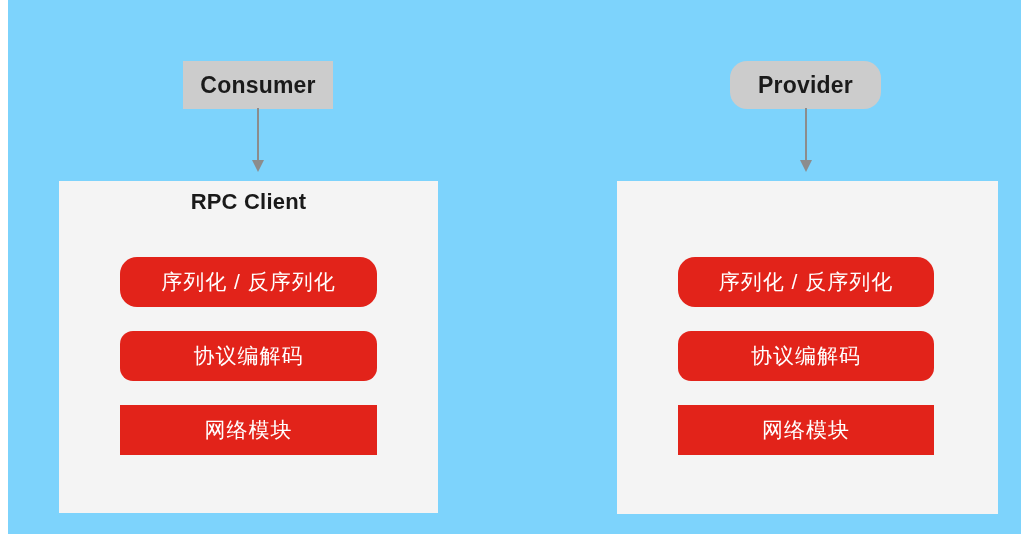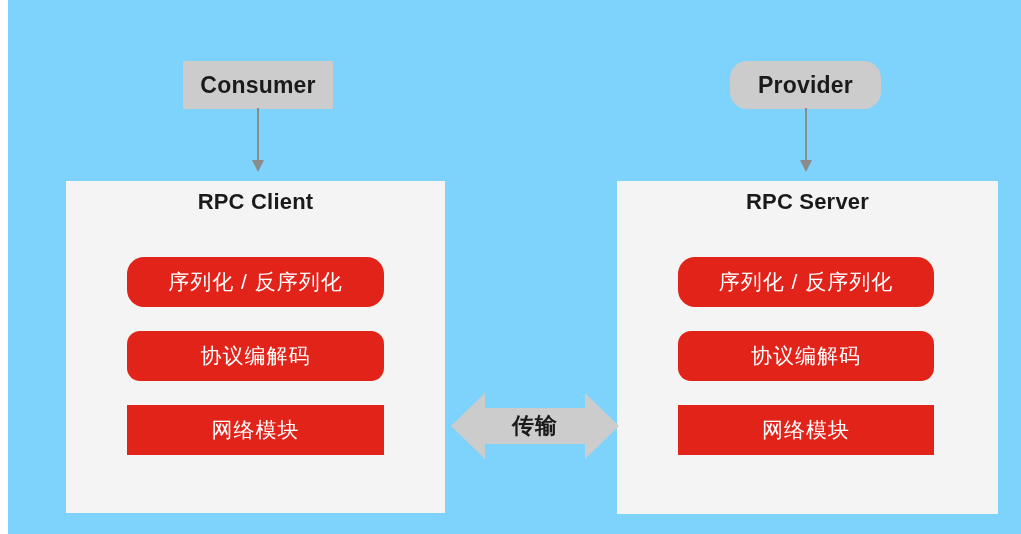--- a/index.html
+++ b/index.html
@@ -59,21 +59,21 @@
     border-left: 6px solid transparent;
     border-right: 6px solid transparent;
     border-top: 12px solid #8c8c8c;
   }
 
   
   .panel {
     position: absolute;
     background: #f4f4f4;
   }
-  #panel-client { left: 58px; top: 181px; width: 379px; height: 332px; }
+  #panel-client { left: 51px; top: 181px; width: 379px; height: 332px; }
   #panel-server { left: 609px; top: 181px; width: 381px; height: 333px; }
 
   .panel-title {
     position: absolute;
     left: 0;
     top: 8px;
     width: 100%;
     text-align: center;
     font-size: 22px;
     font-weight: 700;
@@ -147,26 +147,19 @@
   </div>
 
   <div class="panel" id="panel-client">
     <div class="panel-title">RPC Client</div>
     <div class="module row0">序列化 / 反序列化</div>
     <div class="module row1">协议编解码</div>
     <div class="module row2">网络模块</div>
   </div>
 
   <div class="panel" id="panel-server">
-    <div class="panel-title">RPC Server</div>
     <div class="module row0">序列化 / 反序列化</div>
     <div class="module row1">协议编解码</div>
     <div class="module row2">网络模块</div>
   </div>
 
-  <div id="transport">
-    <svg width="168" height="66" viewBox="0 0 168 66">
-      <polygon points="0,33 34,0 34,15 134,15 134,0 168,33 134,66 134,51 34,51 34,66" fill="#cccccc"></polygon>
-    </svg>
-    <div id="transport-label">传输</div>
-  </div>
 
 </div>
 
 </body></html>

